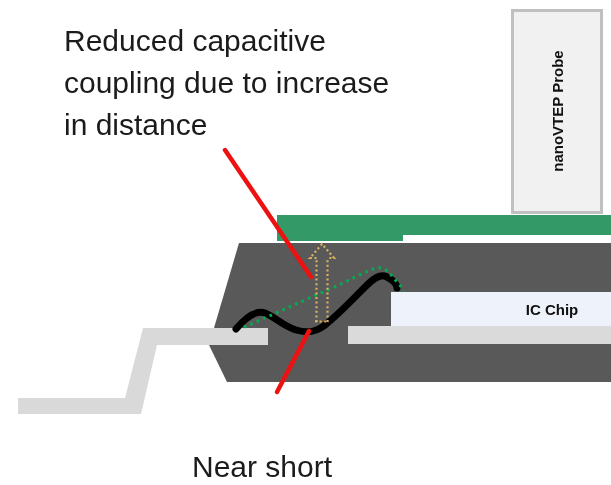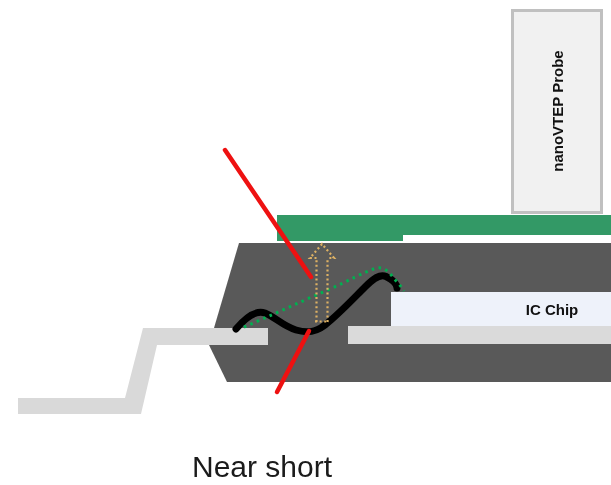--- a/index.html
+++ b/index.html
@@ -82,20 +82,23 @@
       <path d="M316.5,322 L316.5,258"></path>
       <path d="M327.5,322 L327.5,258"></path>
       <path d="M315,321.5 L329,321.5"></path>
       <path d="M316.5,258 L310,258 L322,244 L334,258 L327.5,258"></path>
     </g>
 
     <line x1="225" y1="150" x2="311" y2="277" stroke="#ee1111" stroke-width="4.5" stroke-linecap="round"></line>
     <line x1="309" y1="331" x2="277" y2="392" stroke="#ee1111" stroke-width="4.5" stroke-linecap="round"></line>
   </svg>
 
+  <div id="main-annotation" class="annotation">Reduced capacitive
+coupling due to increase
+in distance</div>
 
   <div id="near-short-annotation" class="annotation">Near short
 wire sag</div>
 
   <div id="probe-label">nanoVTEP Probe</div>
 
   <div id="chip-label">IC Chip</div>
 </div>
 
 </body></html>

